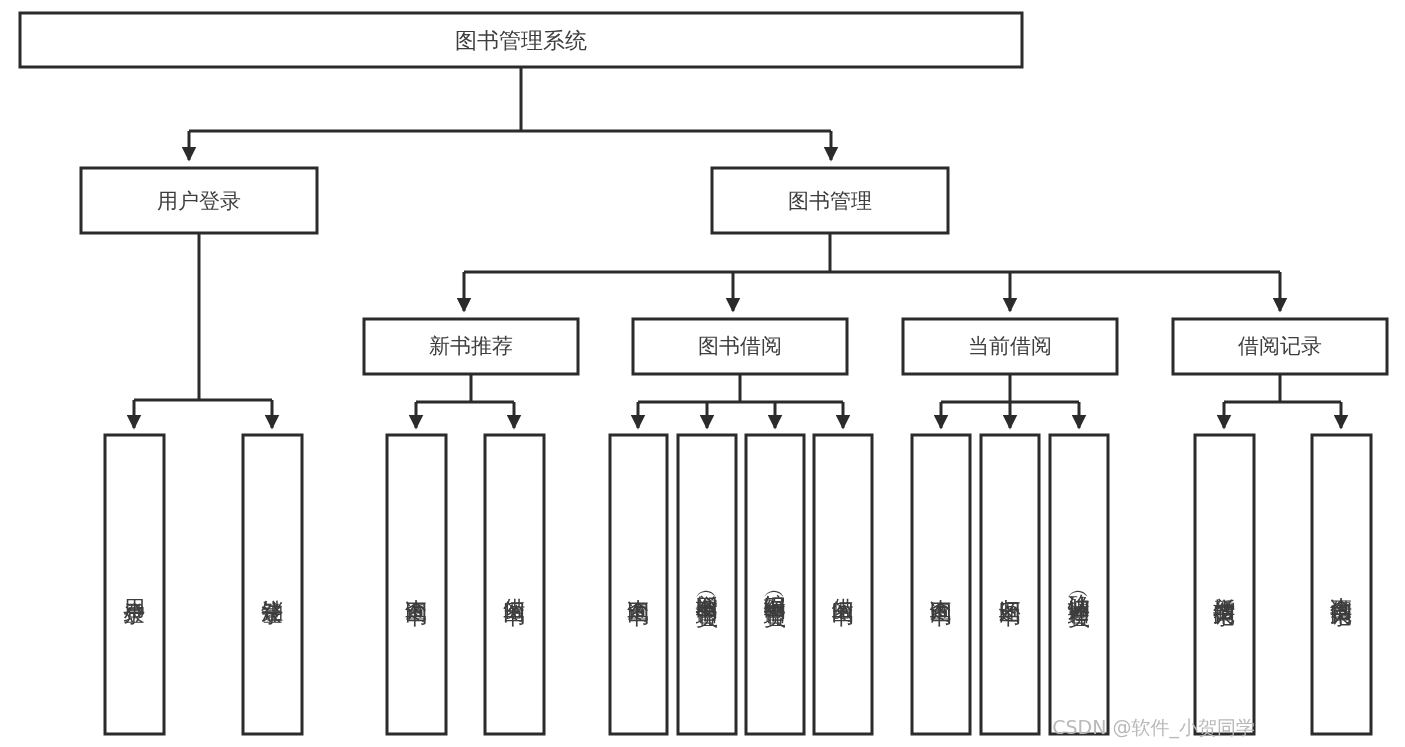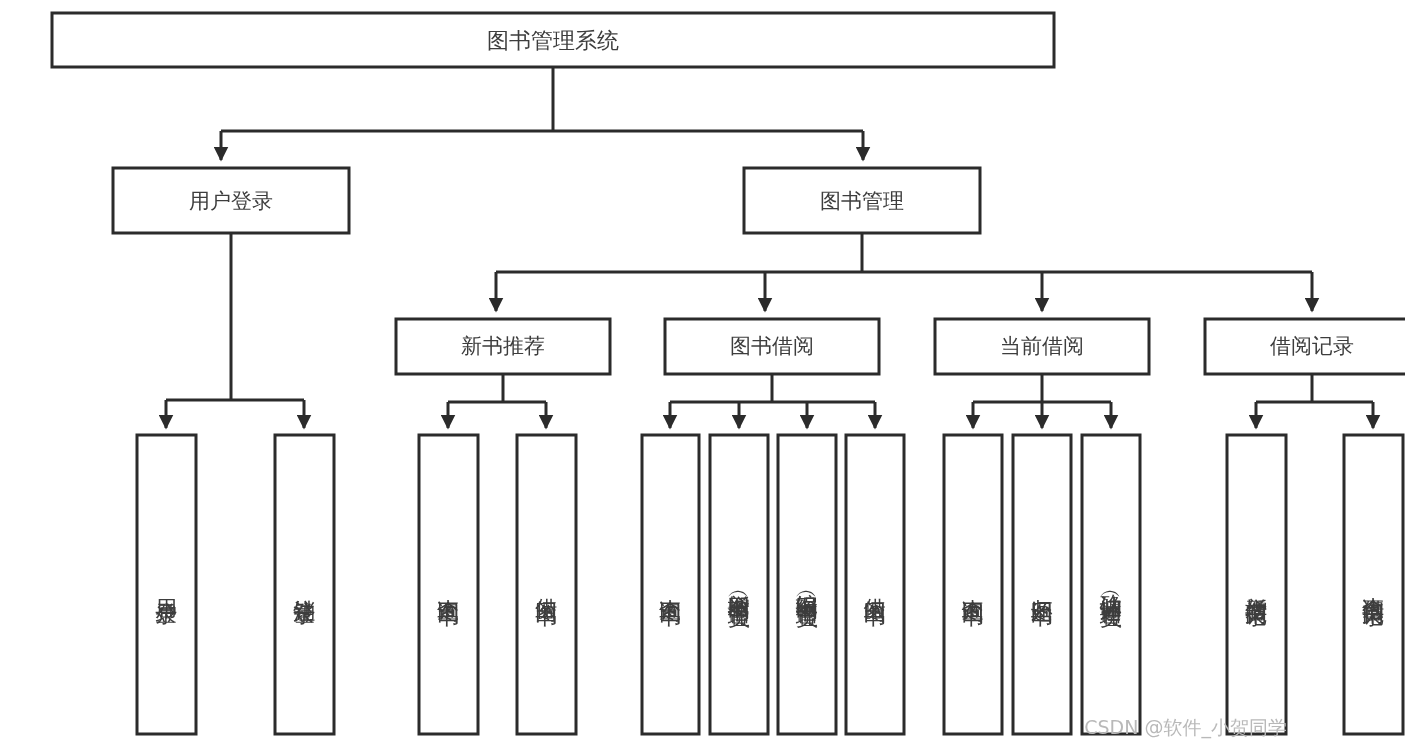--- a/index.html
+++ b/index.html
@@ -11,21 +11,20 @@
     width: 1405px;
     height: 747px;
     font-family: "DejaVu Sans", "Liberation Sans", sans-serif;
     overflow: hidden;
     position: relative;
   }
   #diagram-root {
     position: relative;
     width: 1263px;
     height: 747px;
-    margin-left: 32px;
   }
   svg.diagram {
     position: absolute;
     top: 0;
     left: 0;
     width: 1405px;
     height: 747px;
     display: block;
   }
   .node-rect {

